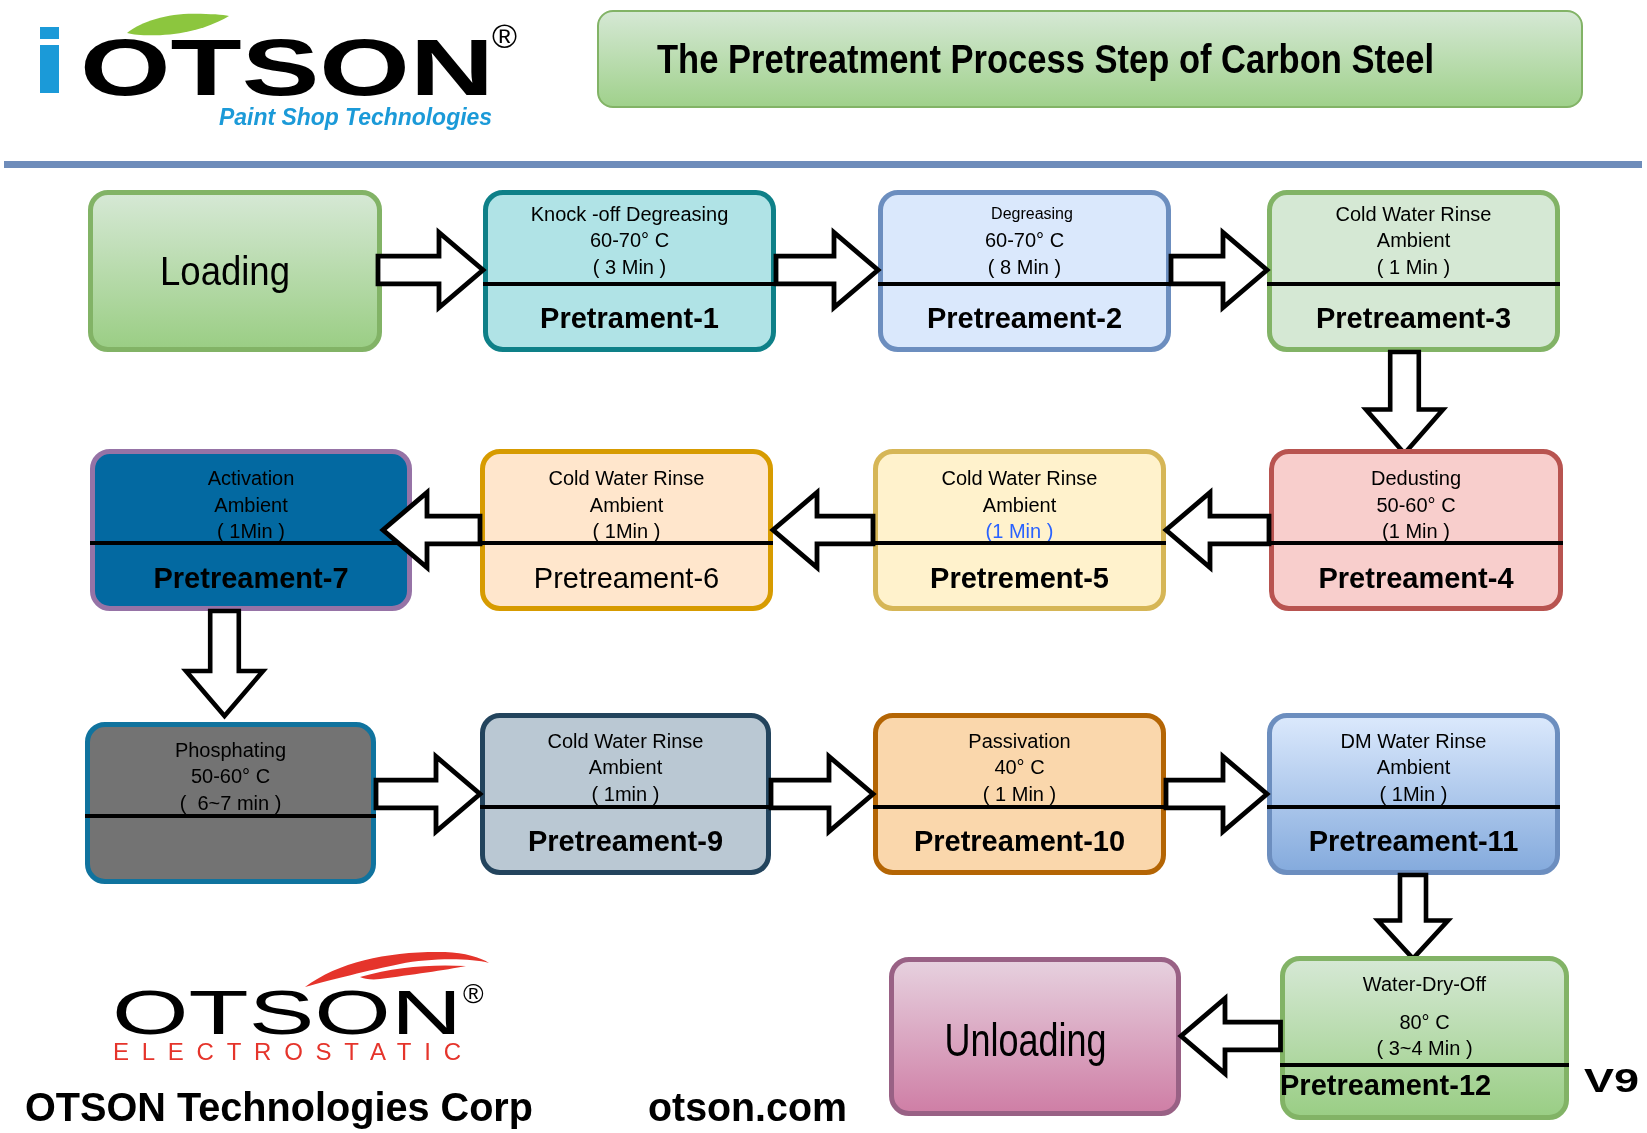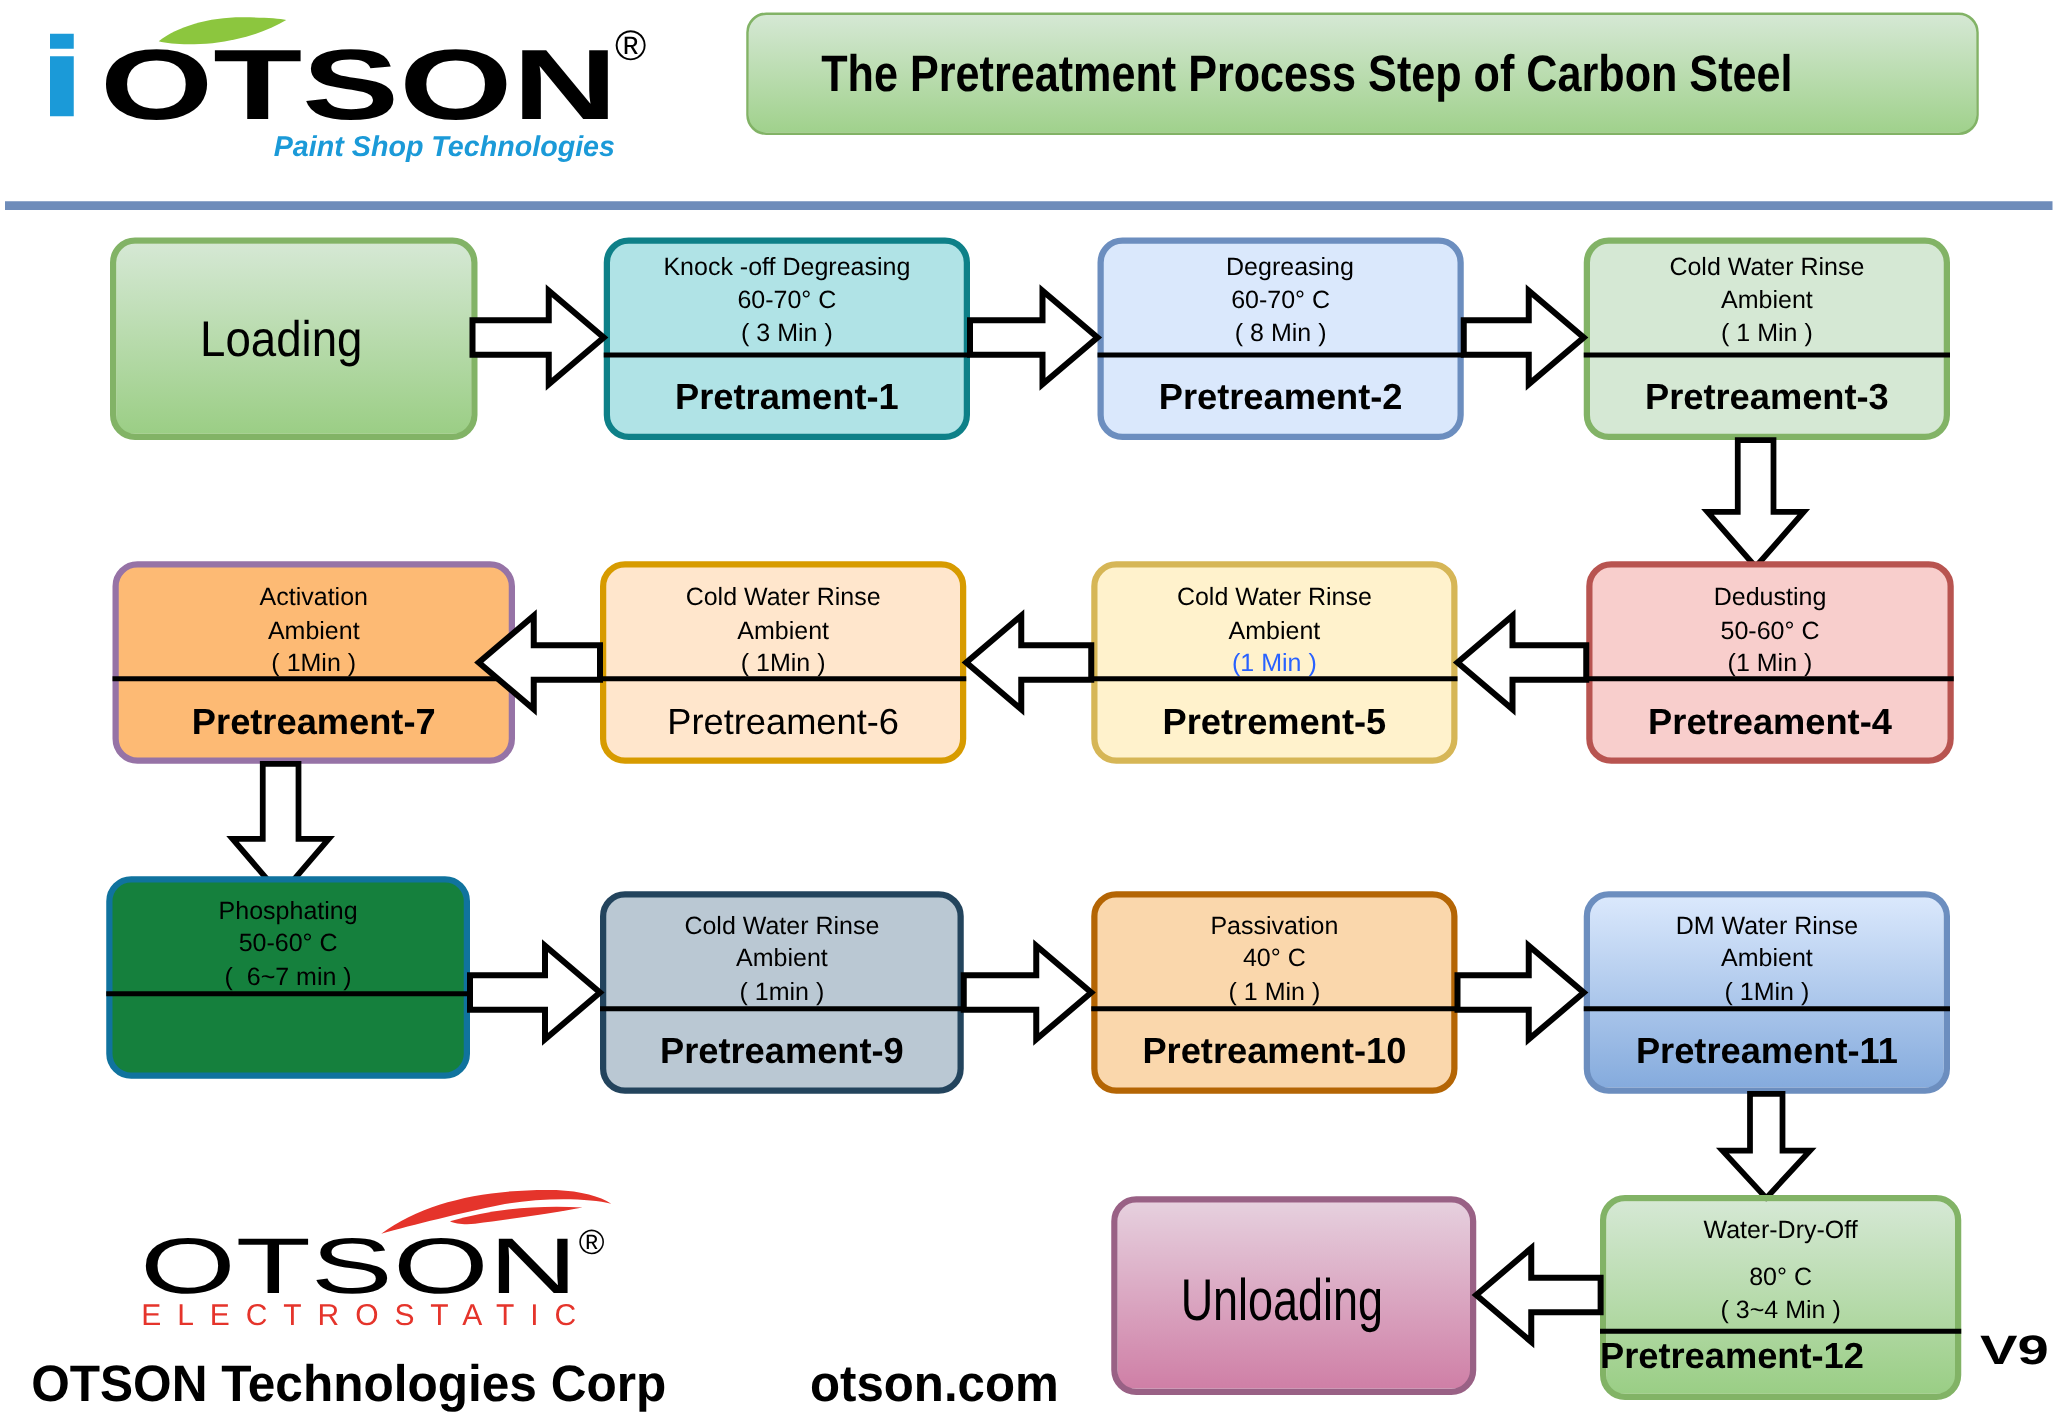--- a/index.html
+++ b/index.html
@@ -20,21 +20,21 @@
     </svg>
   </div>
 <div style="position:absolute;left:483px;top:189.5px;width:293px;height:162px;background:#b0e3e6;border:5px solid #0e8088;border-radius:20px;">
     <div style="position:absolute;left:-5px;right:-5px;top:6px;height:26px;line-height:26px;text-align:center;font-size:20px;">Knock -off Degreasing</div>
     <div style="position:absolute;left:-5px;right:-5px;top:32.5px;height:26px;line-height:26px;text-align:center;font-size:20px;">60-70° C</div>
     <div style="position:absolute;left:-5px;right:-5px;top:59px;height:26px;line-height:26px;text-align:center;font-size:20px;">( 3 Min )</div>
     <div style="position:absolute;left:-5px;right:-5px;top:87px;height:4px;background:#000;"></div>
     <div style="position:absolute;left:-5px;right:-5px;top:107.5px;height:32px;line-height:32px;text-align:center;font-size:29px;font-weight:bold;">Pretrament-1</div>
   </div>
 <div style="position:absolute;left:878px;top:189.5px;width:293px;height:162px;background:#dae8fc;border:5px solid #6c8ebf;border-radius:20px;">
-    <div style="position:absolute;left:-5px;right:-5px;top:6px;height:26px;line-height:26px;text-align:center;font-size:20px;padding-left:15px;">Degreasing</div>
+    <div style="position:absolute;left:-5px;right:-5px;top:6px;height:26px;line-height:26px;text-align:center;font-size:16px;padding-left:15px;">Degreasing</div>
     <div style="position:absolute;left:-5px;right:-5px;top:32.5px;height:26px;line-height:26px;text-align:center;font-size:20px;">60-70° C</div>
     <div style="position:absolute;left:-5px;right:-5px;top:59px;height:26px;line-height:26px;text-align:center;font-size:20px;">( 8 Min )</div>
     <div style="position:absolute;left:-5px;right:-5px;top:87px;height:4px;background:#000;"></div>
     <div style="position:absolute;left:-5px;right:-5px;top:107.5px;height:32px;line-height:32px;text-align:center;font-size:29px;font-weight:bold;">Pretreament-2</div>
   </div>
 <div style="position:absolute;left:1267px;top:189.5px;width:293px;height:162px;background:#d5e8d4;border:5px solid #82b366;border-radius:20px;">
     <div style="position:absolute;left:-5px;right:-5px;top:6px;height:26px;line-height:26px;text-align:center;font-size:20px;">Cold Water Rinse</div>
     <div style="position:absolute;left:-5px;right:-5px;top:32.5px;height:26px;line-height:26px;text-align:center;font-size:20px;">Ambient</div>
     <div style="position:absolute;left:-5px;right:-5px;top:59px;height:26px;line-height:26px;text-align:center;font-size:20px;">( 1 Min )</div>
     <div style="position:absolute;left:-5px;right:-5px;top:87px;height:4px;background:#000;"></div>
@@ -45,21 +45,21 @@
   </svg>
 <svg style="position:absolute;left:776px;top:230px;overflow:visible" width="102" height="80">
     <polygon points="0.0,26.2 58.0,26.2 58.0,2.5 102.0,40.0 58.0,77.5 58.0,53.8 0.0,53.8" fill="#fff" stroke="#000" stroke-width="4.8" stroke-miterlimit="10"></polygon>
   </svg>
 <svg style="position:absolute;left:1171px;top:230px;overflow:visible" width="96" height="80">
     <polygon points="0.0,26.2 52.0,26.2 52.0,2.5 96.0,40.0 52.0,77.5 52.0,53.8 0.0,53.8" fill="#fff" stroke="#000" stroke-width="4.8" stroke-miterlimit="10"></polygon>
   </svg>
 <svg style="position:absolute;left:1364.5px;top:351.5px;overflow:visible" width="79" height="101.5">
     <polygon points="25.2,0.0 25.2,57.5 1.0,57.5 39.5,101.5 78.0,57.5 53.8,57.5 53.8,0.0" fill="#fff" stroke="#000" stroke-width="4.6" stroke-miterlimit="10"></polygon>
   </svg>
-<div style="position:absolute;left:90px;top:449px;width:322px;height:162px;background:#fdba74;border:5px solid #9673a6;border-radius:20px;">
+<div style="position:absolute;left:90px;top:449px;width:322px;height:162px;background:#0369a1;border:5px solid #9673a6;border-radius:20px;">
     <div style="position:absolute;left:-5px;right:-5px;top:11px;height:26px;line-height:26px;text-align:center;font-size:20px;">Activation</div>
     <div style="position:absolute;left:-5px;right:-5px;top:37.5px;height:26px;line-height:26px;text-align:center;font-size:20px;">Ambient</div>
     <div style="position:absolute;left:-5px;right:-5px;top:64px;height:26px;line-height:26px;text-align:center;font-size:20px;">( 1Min )</div>
     <div style="position:absolute;left:-5px;right:-5px;top:87px;height:4px;background:#000;"></div>
     <div style="position:absolute;left:-5px;right:-5px;top:107.5px;height:32px;line-height:32px;text-align:center;font-size:29px;font-weight:bold;">Pretreament-7</div>
   </div>
 <div style="position:absolute;left:480px;top:449px;width:293px;height:162px;background:#ffe6cc;border:5px solid #d79b00;border-radius:20px;">
     <div style="position:absolute;left:-5px;right:-5px;top:11px;height:26px;line-height:26px;text-align:center;font-size:20px;">Cold Water Rinse</div>
     <div style="position:absolute;left:-5px;right:-5px;top:37.5px;height:26px;line-height:26px;text-align:center;font-size:20px;">Ambient</div>
     <div style="position:absolute;left:-5px;right:-5px;top:64px;height:26px;line-height:26px;text-align:center;font-size:20px;">( 1Min )</div>
@@ -85,21 +85,21 @@
   </svg>
 <svg style="position:absolute;left:773px;top:489.5px;overflow:visible" width="100" height="80">
     <polygon points="100.0,26.2 44.0,26.2 44.0,2.5 0.0,40.0 44.0,77.5 44.0,53.8 100.0,53.8" fill="#fff" stroke="#000" stroke-width="4.8" stroke-miterlimit="10"></polygon>
   </svg>
 <svg style="position:absolute;left:1166px;top:489.5px;overflow:visible" width="103" height="80">
     <polygon points="103.0,26.2 44.0,26.2 44.0,2.5 0.0,40.0 44.0,77.5 44.0,53.8 103.0,53.8" fill="#fff" stroke="#000" stroke-width="4.8" stroke-miterlimit="10"></polygon>
   </svg>
 <svg style="position:absolute;left:184.5px;top:611px;overflow:visible" width="79" height="105">
     <polygon points="25.2,0.0 25.2,60.0 1.0,60.0 39.5,105.0 78.0,60.0 53.8,60.0 53.8,0.0" fill="#fff" stroke="#000" stroke-width="4.6" stroke-miterlimit="10"></polygon>
   </svg>
-<div style="position:absolute;left:85px;top:701px;width:291px;height:162px;background:#15803d;border:5px solid #10739e;border-radius:20px;">
+<div style="position:absolute;left:85px;top:722px;width:291px;height:162px;background:#737373;border:5px solid #10739e;border-radius:20px;">
     <div style="position:absolute;left:-5px;right:-5px;top:10px;height:26px;line-height:26px;text-align:center;font-size:20px;">Phosphating</div>
     <div style="position:absolute;left:-5px;right:-5px;top:36px;height:26px;line-height:26px;text-align:center;font-size:20px;">50-60° C</div>
     <div style="position:absolute;left:-5px;right:-5px;top:63px;height:26px;line-height:26px;text-align:center;font-size:20px;">( &nbsp;6~7 min )</div>
     <div style="position:absolute;left:-5px;right:-5px;top:87px;height:4px;background:#000;"></div>
   </div>
 <div style="position:absolute;left:480px;top:712.5px;width:291px;height:162px;background:#bac8d3;border:5px solid #23445d;border-radius:20px;">
     <div style="position:absolute;left:-5px;right:-5px;top:10px;height:26px;line-height:26px;text-align:center;font-size:20px;">Cold Water Rinse</div>
     <div style="position:absolute;left:-5px;right:-5px;top:36px;height:26px;line-height:26px;text-align:center;font-size:20px;">Ambient</div>
     <div style="position:absolute;left:-5px;right:-5px;top:63px;height:26px;line-height:26px;text-align:center;font-size:20px;">( 1min )</div>
     <div style="position:absolute;left:-5px;right:-5px;top:87px;height:4px;background:#000;"></div>

